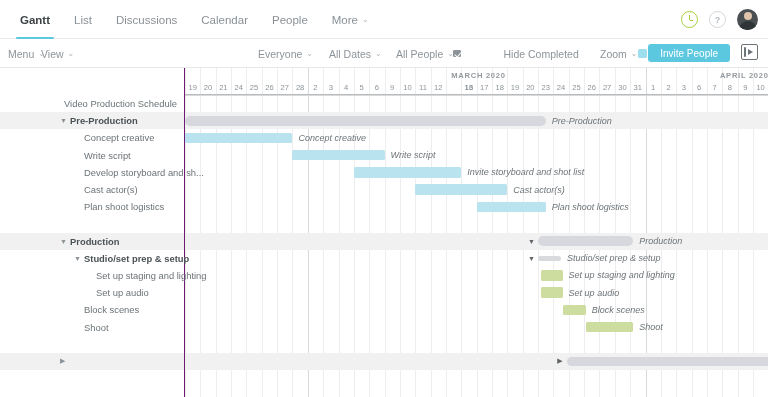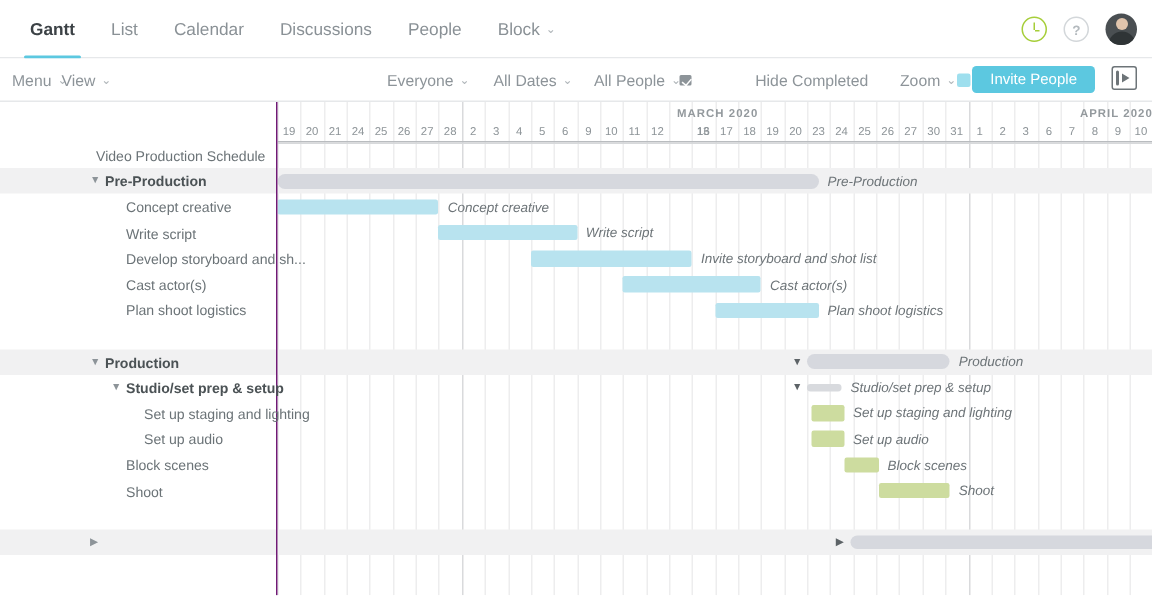--- a/index.html
+++ b/index.html
@@ -146,30 +146,30 @@
 
   <div class="topnav">
     <div class="nav-tabs" id="nav-tabs">
         <div class="nav-tab active">
           <span>Gantt</span>
         </div>
         <div class="nav-tab">
           <span>List</span>
         </div>
         <div class="nav-tab">
+          <span>Discussions</span>
+        </div>
+        <div class="nav-tab">
           <span>Calendar</span>
-        </div>
-        <div class="nav-tab">
-          <span>Discussions</span>
         </div>
         <div class="nav-tab">
           <span>People</span>
         </div>
         <div class="nav-tab">
-          <span>Block</span>
+          <span>More</span>
           <span class="caret">⌄</span>
         </div>
       </div>
     <div class="nav-right">
       <div class="ico-circle ico-clock"></div>
       <div class="ico-circle ico-help">?</div>
       <div class="avatar">
         <div class="head"></div>
         <div class="body"></div>
       </div>

